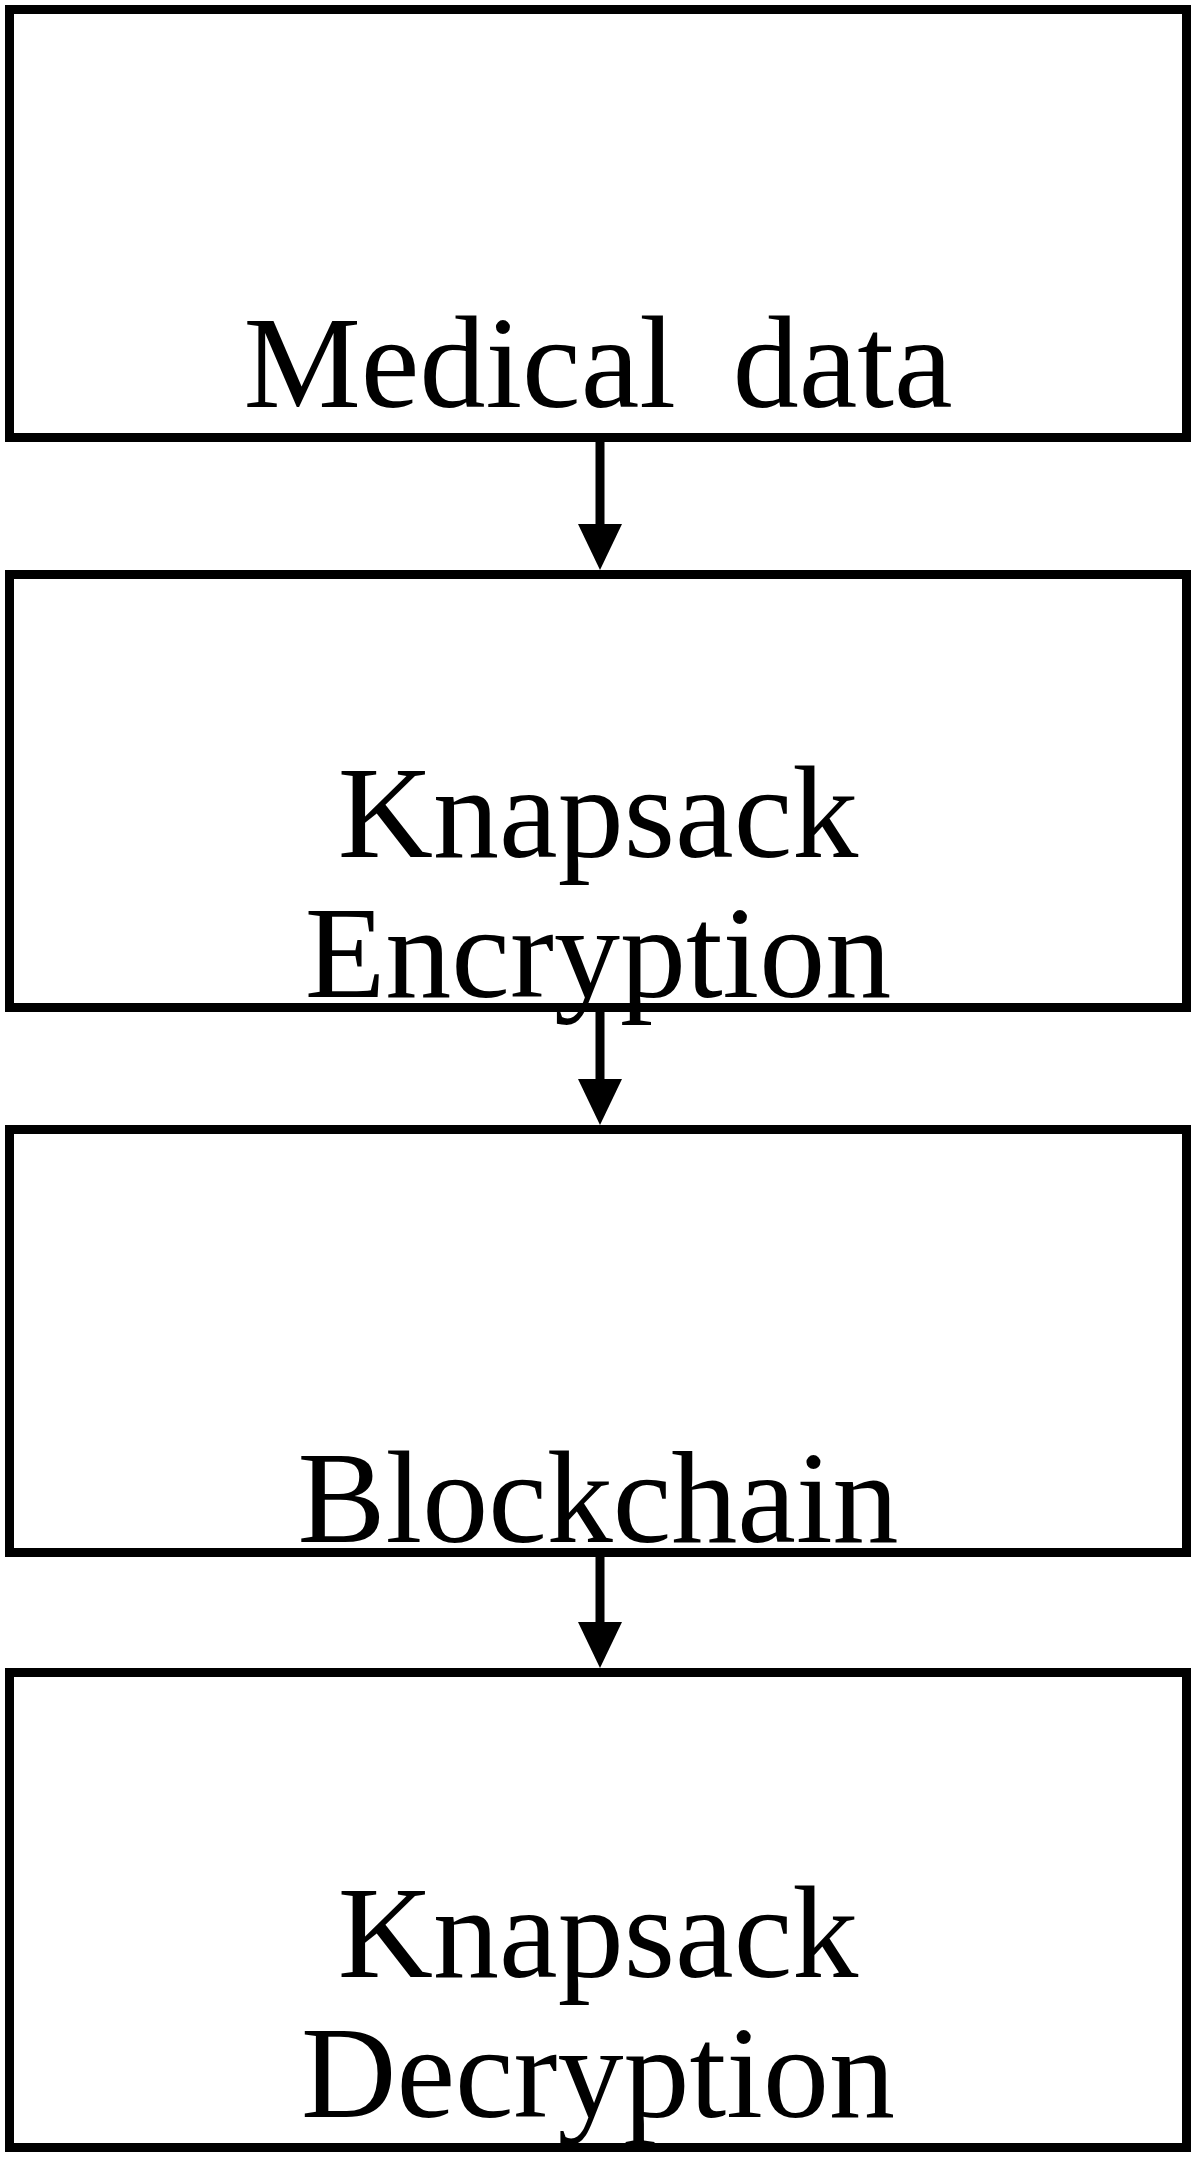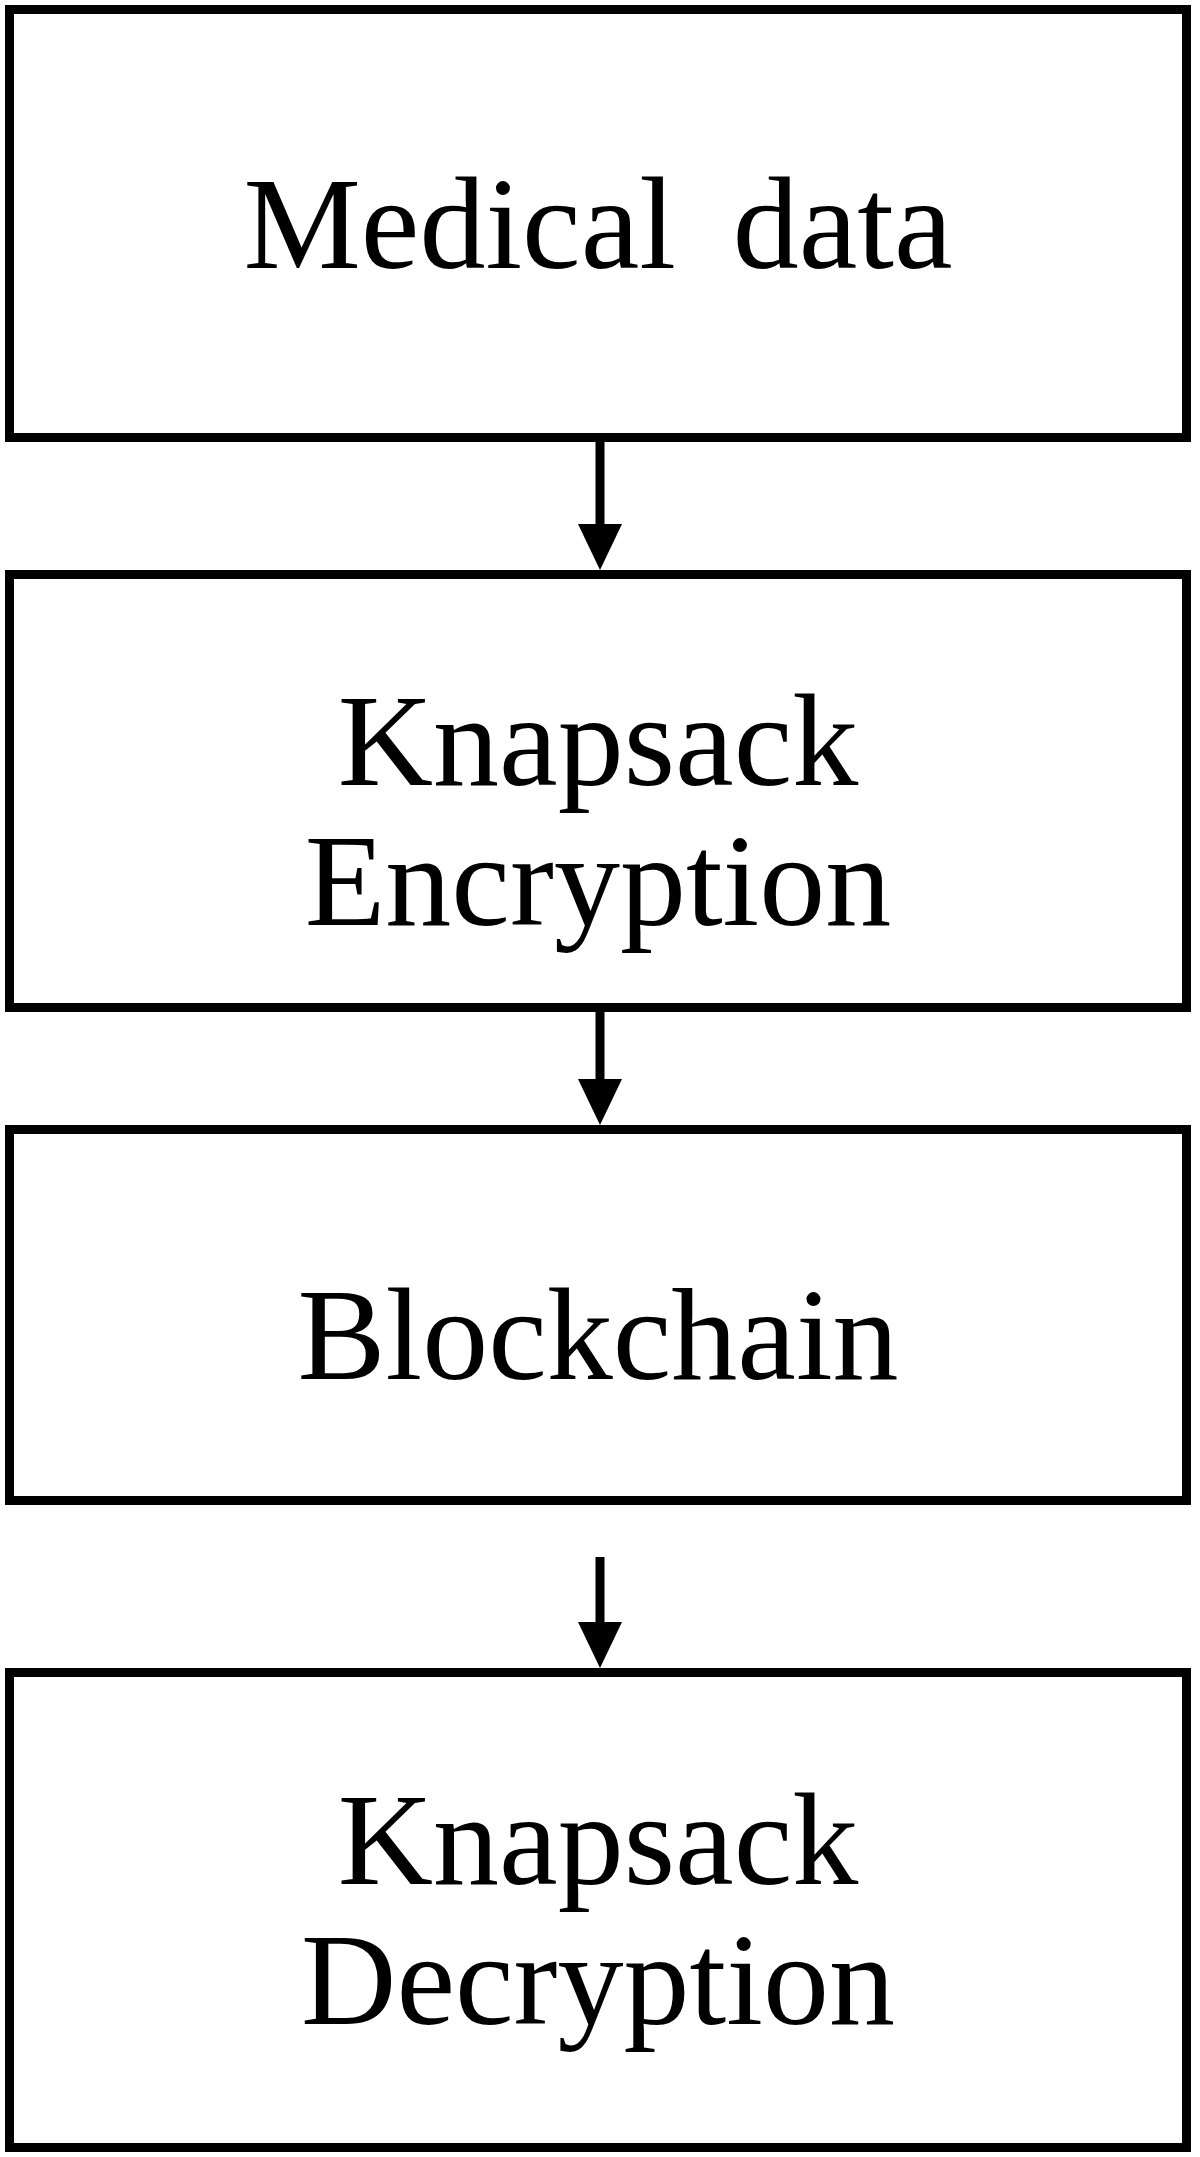--- a/index.html
+++ b/index.html
@@ -16,35 +16,35 @@
     font-family: "Liberation Serif", "DejaVu Serif", serif;
   }
   .node {
     position: absolute;
     left: 5px;
     width: 1186px;
     box-sizing: border-box;
     border: 9px solid #000000;
     background: #ffffff;
     display: flex;
-    align-items: center;
+    align-items: flex-end;
     justify-content: center;
   }
   .node-label {
     color: #000000;
     font-size: 132px;
     line-height: 1.06;
     letter-spacing: 0px;
     word-spacing: 0.18em;
     text-align: center;
     white-space: pre-line;
   }
   .n0 { top: 5px;    height: 437px; }
   .n1 { top: 570px;  height: 442px; }
-  .n2 { top: 1125px; height: 380px; }
+  .n2 { top: 1125px; height: 432px; }
   .n3 { top: 1668px; height: 484px; }
   .n1 .node-label, .n2 .node-label { transform: translateY(20px); }
 
   .arrow {
     position: absolute;
     left: 576px;
     width: 48px;
   }
   .a0 { top: 442px;  height: 128px; }
   .a1 { top: 1012px; height: 113px; }

